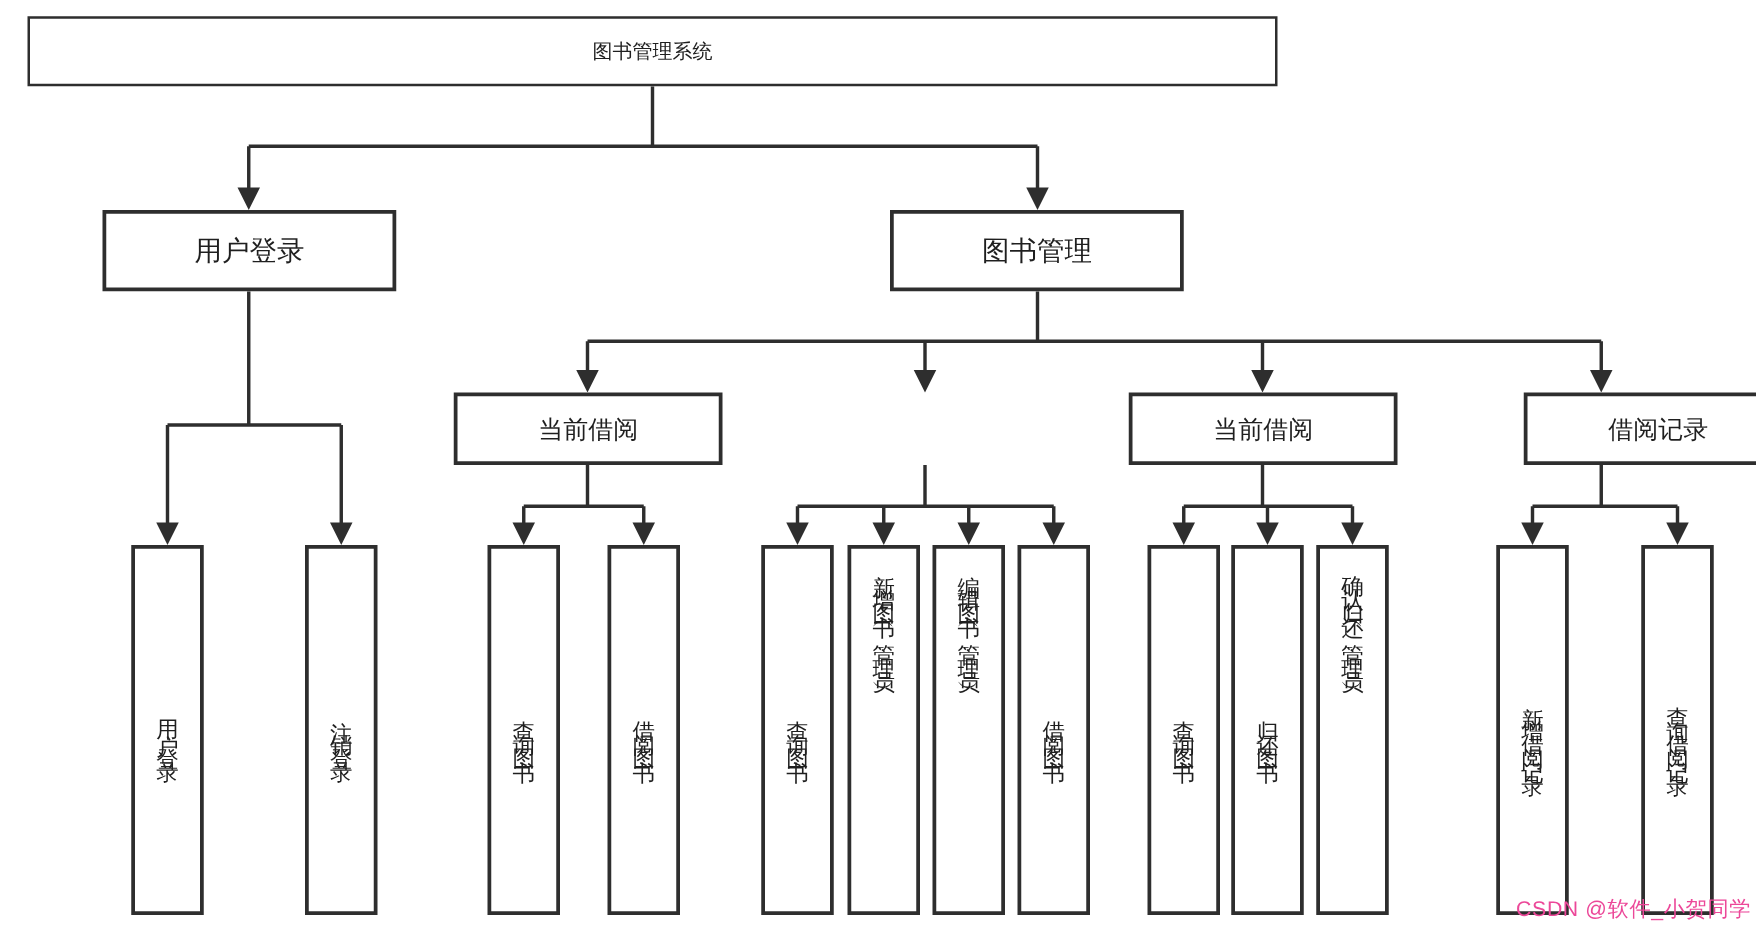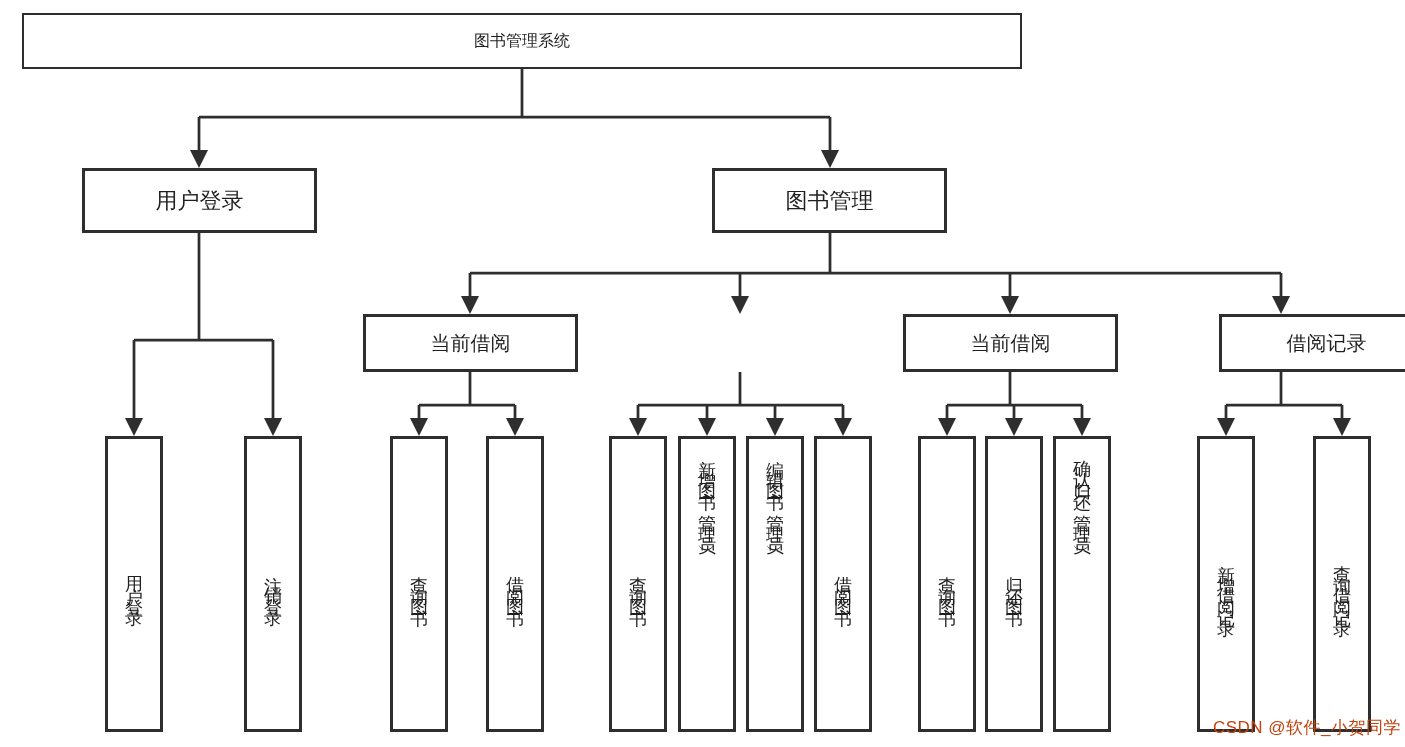--- a/index.html
+++ b/index.html
@@ -75,21 +75,21 @@
   .leaf.l8  { left: 918px; }
   .leaf.l9  { left: 985px; }
   .leaf.l10 { left: 1053px; }
   .leaf.l11 { left: 1197px; }
   .leaf.l12 { left: 1313px; }
   .watermark {
     position: absolute;
     right: 4px;
     top: 716px;
     font-size: 17px;
-    color: #c2410c;
+    color: #ec4899;
     z-index: 5;
     letter-spacing: 0.5px;
   }
 </style>
 </head>
 <body>
 
 <div class="canvas">
 
   <svg class="connectors" viewBox="0 0 1405 747" xmlns="http://www.w3.org/2000/svg">

